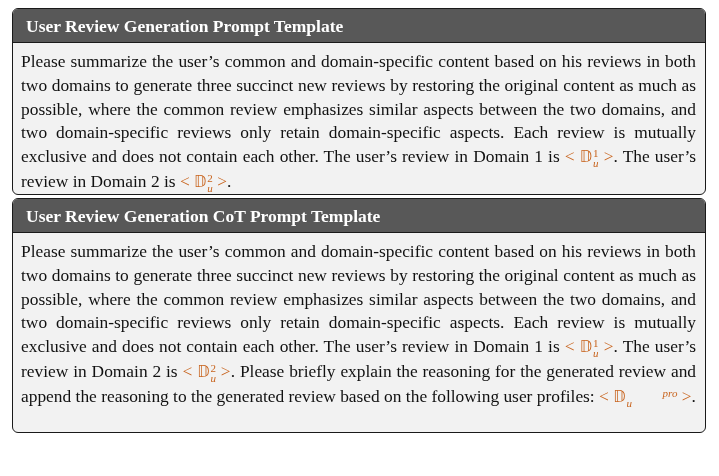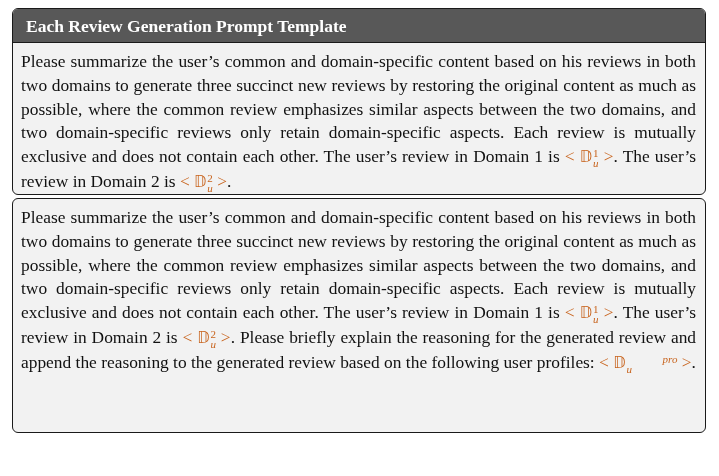--- a/index.html
+++ b/index.html
@@ -62,19 +62,20 @@
       margin-left: 1px;
     }
     .var .supsub span { display: block; }
     .var .supsub .sup { font-style: normal; }
     .var .supsub .sup.it { font-style: italic; margin-left: 36px; }
   </style>
 </head>
 <body>
 
 <div class="box" id="box1">
-  <div class="box-header">Each Review Generation Prompt Template</div>
+  <div class="box-header">User Review Generation Prompt Template</div>
   <div class="box-body"><span>Please summarize the user’s common and domain-specific content based on his reviews in both two domains to generate three succinct new reviews by restoring the original content as much as possible, where the common review emphasizes similar aspects between the two domains, and two domain-specific reviews only retain domain-specific aspects. Each review is mutually exclusive and does not contain each other. The user’s review in Domain 1 is </span><span class="var"><span>&lt; </span><span class="bb">𝔻</span><span class="supsub"><span class="sup">1</span><span class="sub">u</span></span><span> &gt;</span></span><span>. The user’s review in Domain 2 is </span><span class="var"><span>&lt; </span><span class="bb">𝔻</span><span class="supsub"><span class="sup">2</span><span class="sub">u</span></span><span> &gt;</span></span><span>.</span></div>
 </div>
 
 <div class="box" id="box2">
+  <div class="box-header">User Review Generation CoT Prompt Template</div>
   <div class="box-body"><span>Please summarize the user’s common and domain-specific content based on his reviews in both two domains to generate three succinct new reviews by restoring the original content as much as possible, where the common review emphasizes similar aspects between the two domains, and two domain-specific reviews only retain domain-specific aspects. Each review is mutually exclusive and does not contain each other. The user’s review in Domain 1 is </span><span class="var"><span>&lt; </span><span class="bb">𝔻</span><span class="supsub"><span class="sup">1</span><span class="sub">u</span></span><span> &gt;</span></span><span>. The user’s review in Domain 2 is </span><span class="var"><span>&lt; </span><span class="bb">𝔻</span><span class="supsub"><span class="sup">2</span><span class="sub">u</span></span><span> &gt;</span></span><span>. Please briefly explain the reasoning for the generated review and append the reasoning to the generated review based on the following user profiles: </span><span class="var"><span>&lt; </span><span class="bb">𝔻</span><span class="supsub"><span class="sup it">pro</span><span class="sub">u</span></span><span> &gt;</span></span><span>.</span></div>
 </div>
 
 </body></html>

